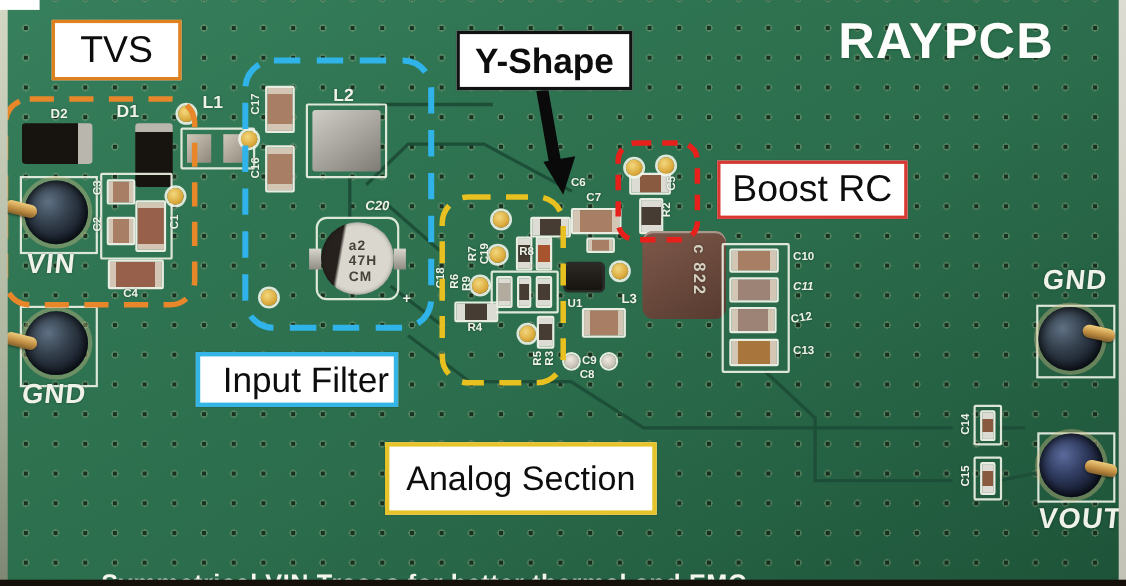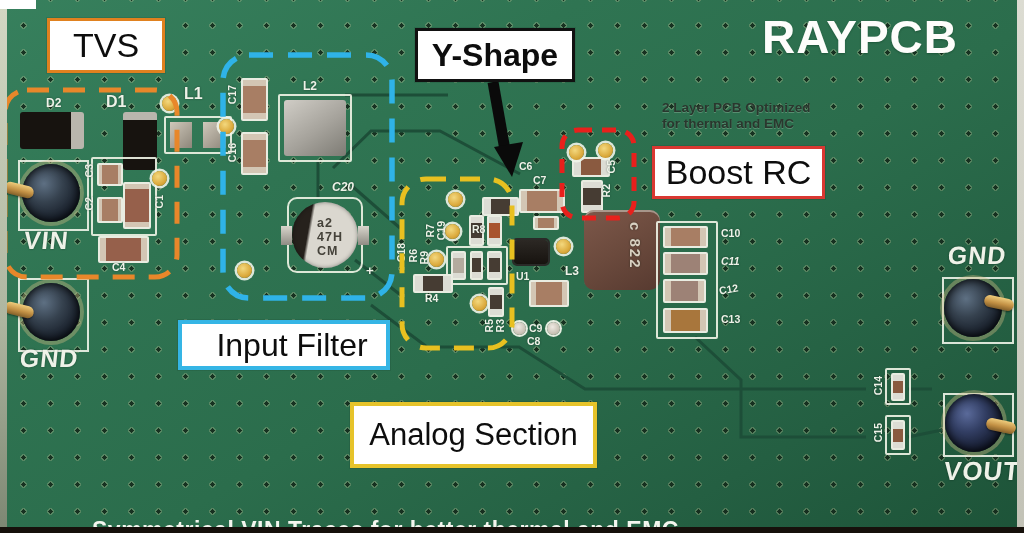--- a/index.html
+++ b/index.html
@@ -166,21 +166,21 @@
 
   <div class="sk" style="left:46px;top:97px;font-size:12px;">D2</div>
   <div class="sk" style="left:106px;top:94px;font-size:16px;">D1</div>
   <div class="sk" style="left:184px;top:86px;font-size:16px;">L1</div>
   <div class="sk vert" style="left:84px;top:164px;">C3</div>
   <div class="sk vert" style="left:84px;top:197px;">C2</div>
   <div class="sk vert" style="left:154px;top:195px;">C1</div>
   <div class="sk" style="left:112px;top:262px;">C4</div>
   <div class="sk vert" style="left:227px;top:85px;">C17</div>
   <div class="sk vert" style="left:227px;top:143px;">C16</div>
-  <div class="sk" style="left:303px;top:80px;font-size:12px;">L2</div>
+  <div class="sk" style="left:303px;top:80px;font-size:16px;">L2</div>
   <div class="sk" style="left:332px;top:181px;font-size:12px;font-style:italic;">C20</div>
   <div class="sk vert" style="left:396px;top:243px;">C18</div>
   <div class="sk vert" style="left:408px;top:249px;">R6</div>
   <div class="sk vert" style="left:419px;top:251px;">R9</div>
   <div class="sk vert" style="left:425px;top:224px;">R7</div>
   <div class="sk vert" style="left:436px;top:221px;">C19</div>
   <div class="sk" style="left:472px;top:188px;margin-top:36px;">R8</div>
   <div class="sk" style="left:425px;top:293px;">R4</div>
   <div class="sk vert" style="left:484px;top:319px;">R5</div>
   <div class="sk vert" style="left:495px;top:319px;">R3</div>
@@ -192,24 +192,20 @@
   <div class="sk vert" style="left:606px;top:160px;">C5</div>
   <div class="sk vert" style="left:601px;top:184px;">R2</div>
   <div class="sk" style="left:565px;top:265px;font-size:12px;">L3</div>
   <div class="sk" style="left:721px;top:228px;">C10</div>
   <div class="sk" style="left:721px;top:256px;font-style:italic;">C11</div>
   <div class="sk" style="left:719px;top:284px;transform:rotate(-10deg);">C12</div>
   <div class="sk" style="left:721px;top:314px;">C13</div>
   <div class="sk vert" style="left:873px;top:376px;">C14</div>
   <div class="sk vert" style="left:873px;top:423px;">C15</div>
 
-  <div class="note" style="left:662px;top:100px;">
-    <div>2 Layer PCB Optimized</div>
-    <div>for thermal and EMC</div>
-  </div>
 
   <div class="logo" style="left:762px;top:10px;">RAYPCB</div>
 
   <div class="caption-clip">
     <div class="caption">Symmetrical VIN Traces for better thermal and EMC</div>
   </div>
 
   <svg class="overlay" width="1024" height="533">
     <rect x="5" y="90" width="172" height="187" rx="22" fill="none" stroke="#e8872a" stroke-width="5" stroke-dasharray="22 14"></rect>
     <rect x="223" y="55" width="169" height="243" rx="26" fill="none" stroke="#2fb3e8" stroke-width="5.5" stroke-dasharray="24 15"></rect>
@@ -217,21 +213,21 @@
     <rect x="562" y="130" width="72" height="88" rx="16" fill="none" stroke="#e8201c" stroke-width="5" stroke-dasharray="14 10"></rect>
     <g>
       <line x1="493" y1="82" x2="505" y2="150" stroke="#0a0a0a" stroke-width="11"></line>
       <polygon points="494,147 523,142 512,177" fill="#0a0a0a"></polygon>
     </g>
   </svg>
 
   <div class="callout" style="left:47px;top:18px;width:118px;height:55px;border:3px solid #e0811f;font-size:34px;">TVS</div>
   <div class="callout" style="left:415px;top:28px;width:160px;height:54px;border:3px solid #111;font-size:32px;font-weight:bold;">Y-Shape</div>
   <div class="callout" style="left:652px;top:146px;width:173px;height:53px;border:3px solid #d93832;font-size:34px;text-align:right;">Boost RC</div>
-  <div class="callout" style="left:178px;top:320px;width:212px;height:50px;border:4px solid #35b5e5;font-size:32px;padding-left:16px;">Input Filter</div>
+  <div class="callout" style="left:178px;top:320px;width:184px;height:50px;border:4px solid #35b5e5;font-size:32px;padding-left:16px;">Input Filter</div>
   <div class="callout" style="left:350px;top:402px;width:247px;height:66px;border:4px solid #e6c32a;font-size:31px;">Analog Section</div>
 
   <div class="edge" style="left:0;top:0;width:7px;height:533px;background:linear-gradient(180deg,#d3d8c4,#aeb6a0 60%,#7c8672);"></div>
   <div class="edge" style="left:1017px;top:0;width:7px;height:533px;background:linear-gradient(180deg,#dcdcd2,#c2c2b6);"></div>
   <div class="edge" style="left:0;top:527px;width:1024px;height:6px;background:#16100b;"></div>
   <div class="edge" style="left:0;top:0;width:36px;height:9px;background:#ffffff;"></div>
 
 </div>
 
 </body></html>

